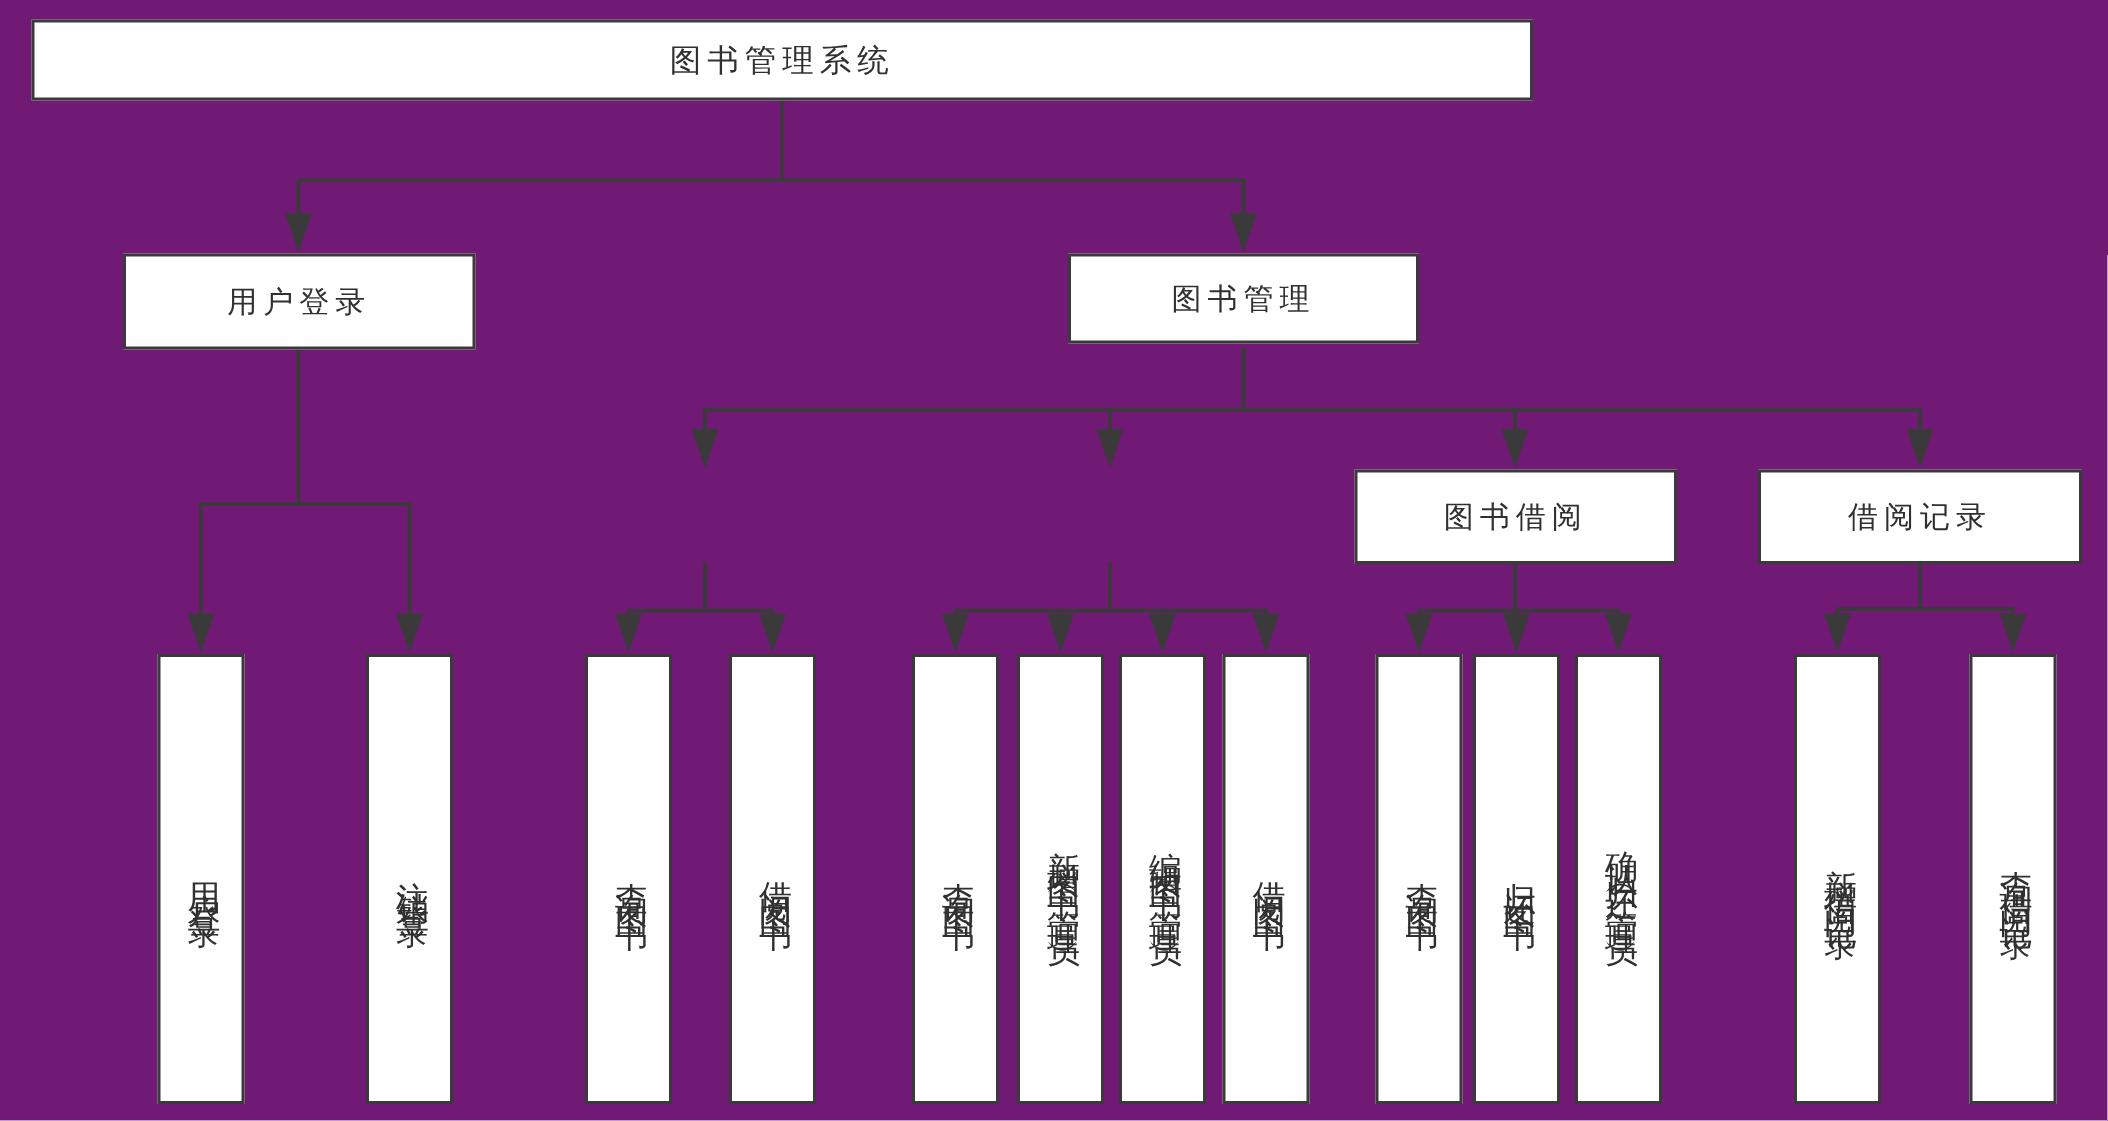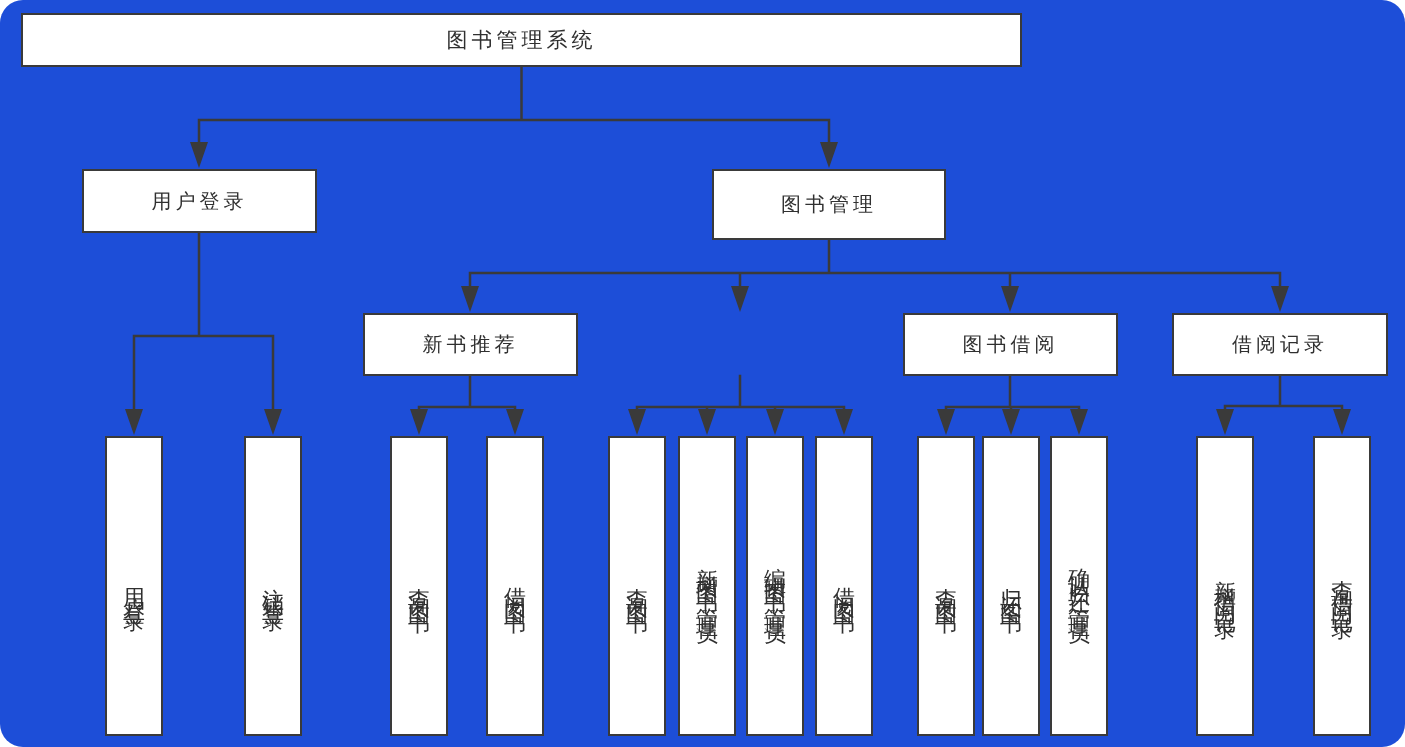--- a/index.html
+++ b/index.html
@@ -1,24 +1,23 @@
 <!DOCTYPE html>
 <html><head>
 <meta charset="utf-8">
 <style>
   html, body { margin: 0; padding: 0; background: #ffffff; }
   .canvas {
     position: relative;
     width: 1405px;
     height: 747px;
-    background: #1d4ed8;
-    font-family: Liberation Sans, sans-serif;
+    background: #701a75;
+    font-family: Liberation Mono, monospace;
     color: #303030;
     overflow: hidden;
-    border-radius: 23px;
   }
   svg.connectors {
     position: absolute;
     left: 0; top: 0;
     width: 1405px; height: 747px;
     z-index: 1;
   }
   .node {
     position: absolute;
     box-sizing: border-box;
@@ -109,23 +108,22 @@
       <polygon points="1011,435 1002,409 1020,409"></polygon>
       <polygon points="1079,435 1070,409 1088,409"></polygon>
       <polygon points="1225,435 1216,409 1234,409"></polygon>
       <polygon points="1342,435 1333,409 1351,409"></polygon>
     </g>
   </svg>
 
   <div class="node root-node" style="left:21px; top:13px; width:1001px; height:54px;">图书管理系统</div>
 
   <div class="node" style="left:82px; top:169px; width:235px; height:64px;">用户登录</div>
-  <div class="node" style="left:712px; top:169px; width:234px; height:71px;">图书管理</div>
+  <div class="node" style="left:712px; top:169px; width:234px; height:60px;">图书管理</div>
 
-  <div class="node" style="left:363px; top:313px; width:215px; height:63px;">新书推荐</div>
   <div class="node" style="left:903px; top:313px; width:215px; height:63px;">图书借阅</div>
   <div class="node" style="left:1172px; top:313px; width:216px; height:63px;">借阅记录</div>
 
   <div class="node vnode" style="left:105px; top:436px; width:58px; height:300px;">用户登录</div>
   <div class="node vnode" style="left:244px; top:436px; width:58px; height:300px;">注销登录</div>
 
   <div class="node vnode" style="left:390px; top:436px; width:58px; height:300px;">查询图书</div>
   <div class="node vnode" style="left:486px; top:436px; width:58px; height:300px;">借阅图书</div>
 
   <div class="node vnode" style="left:608px; top:436px; width:58px; height:300px;">查询图书</div>

